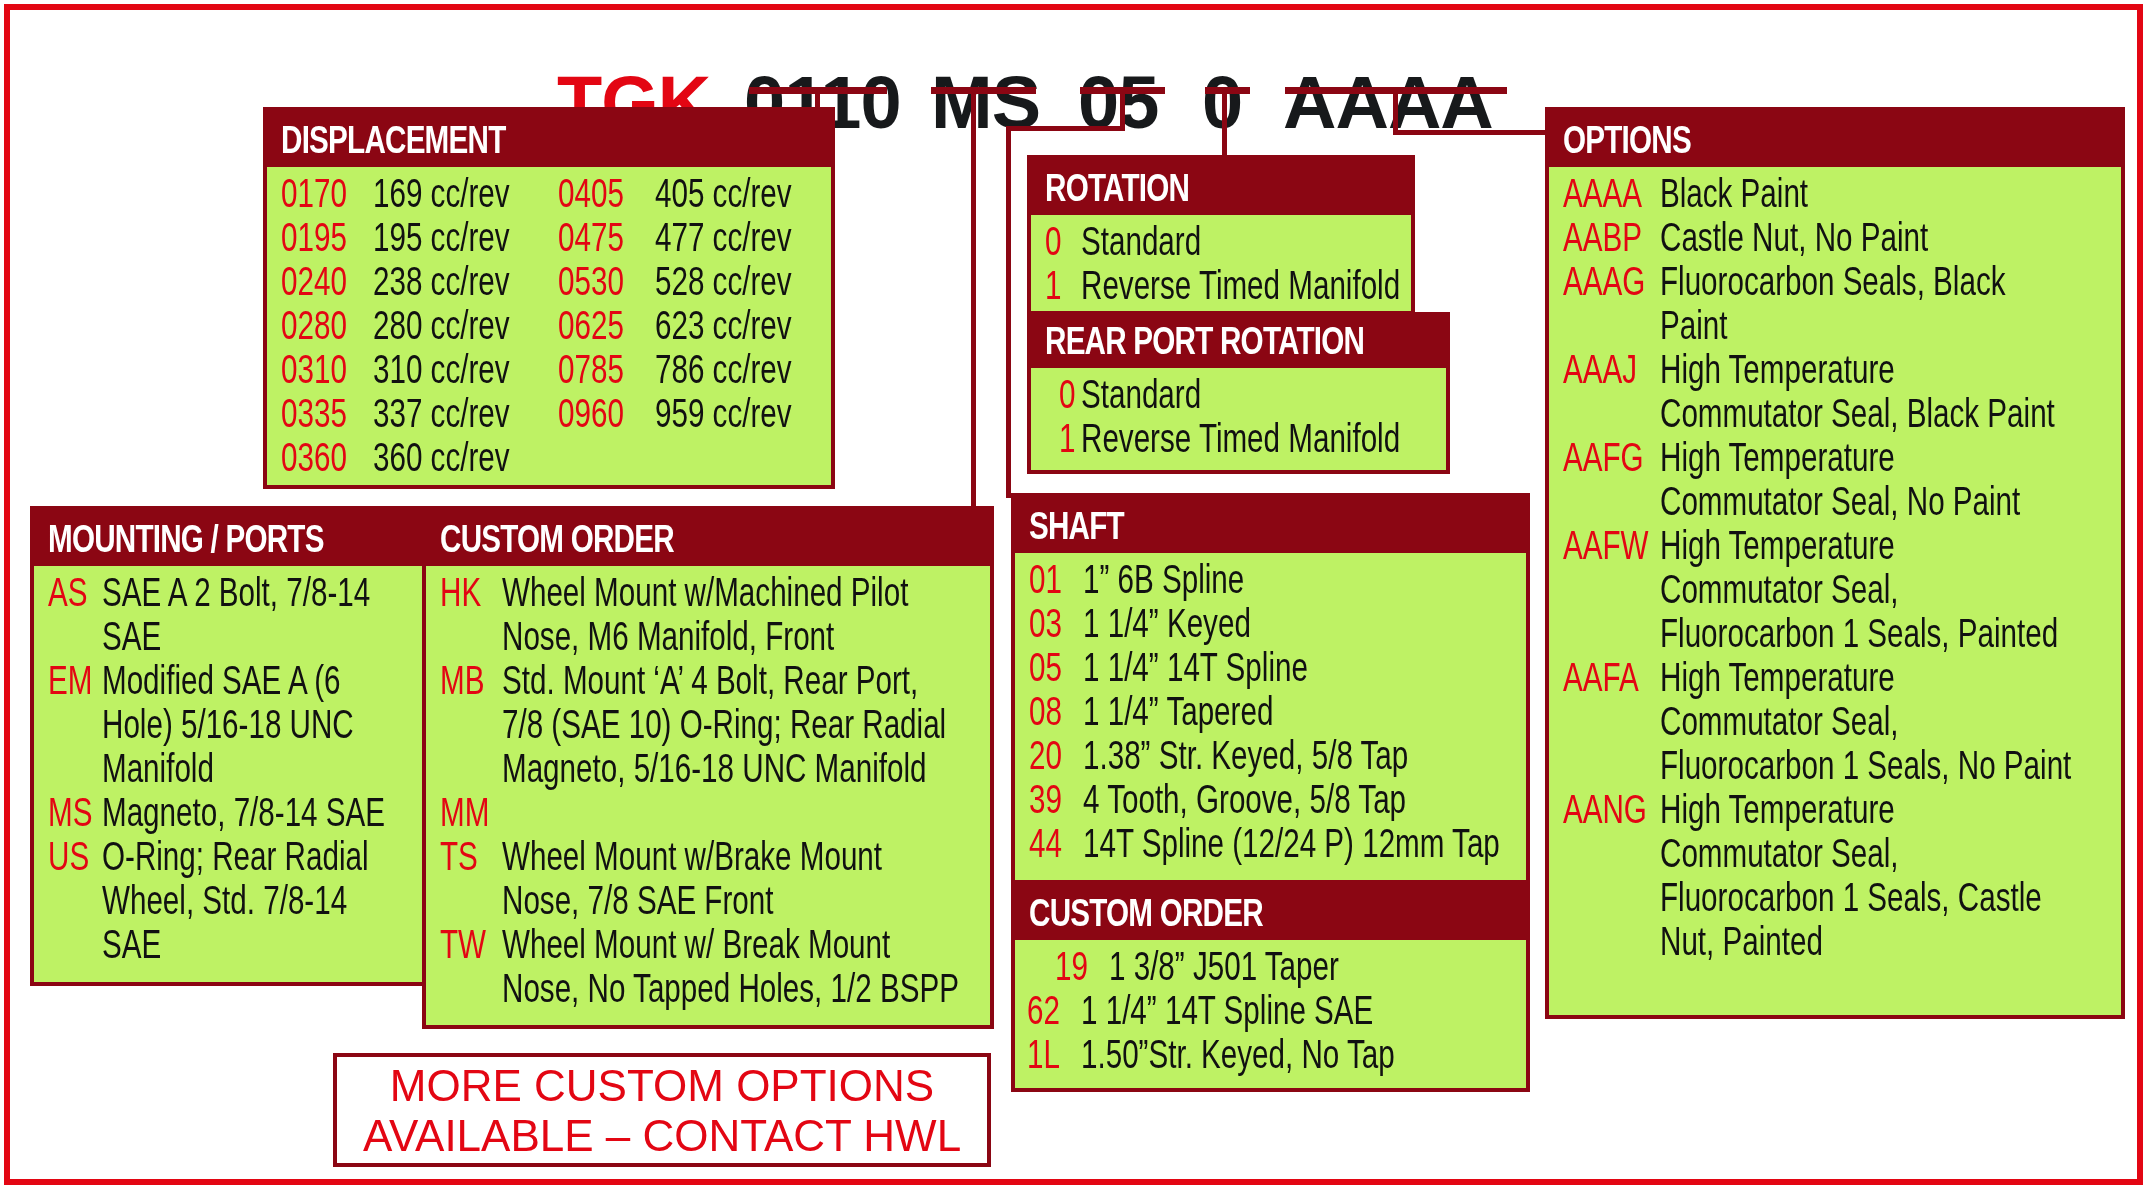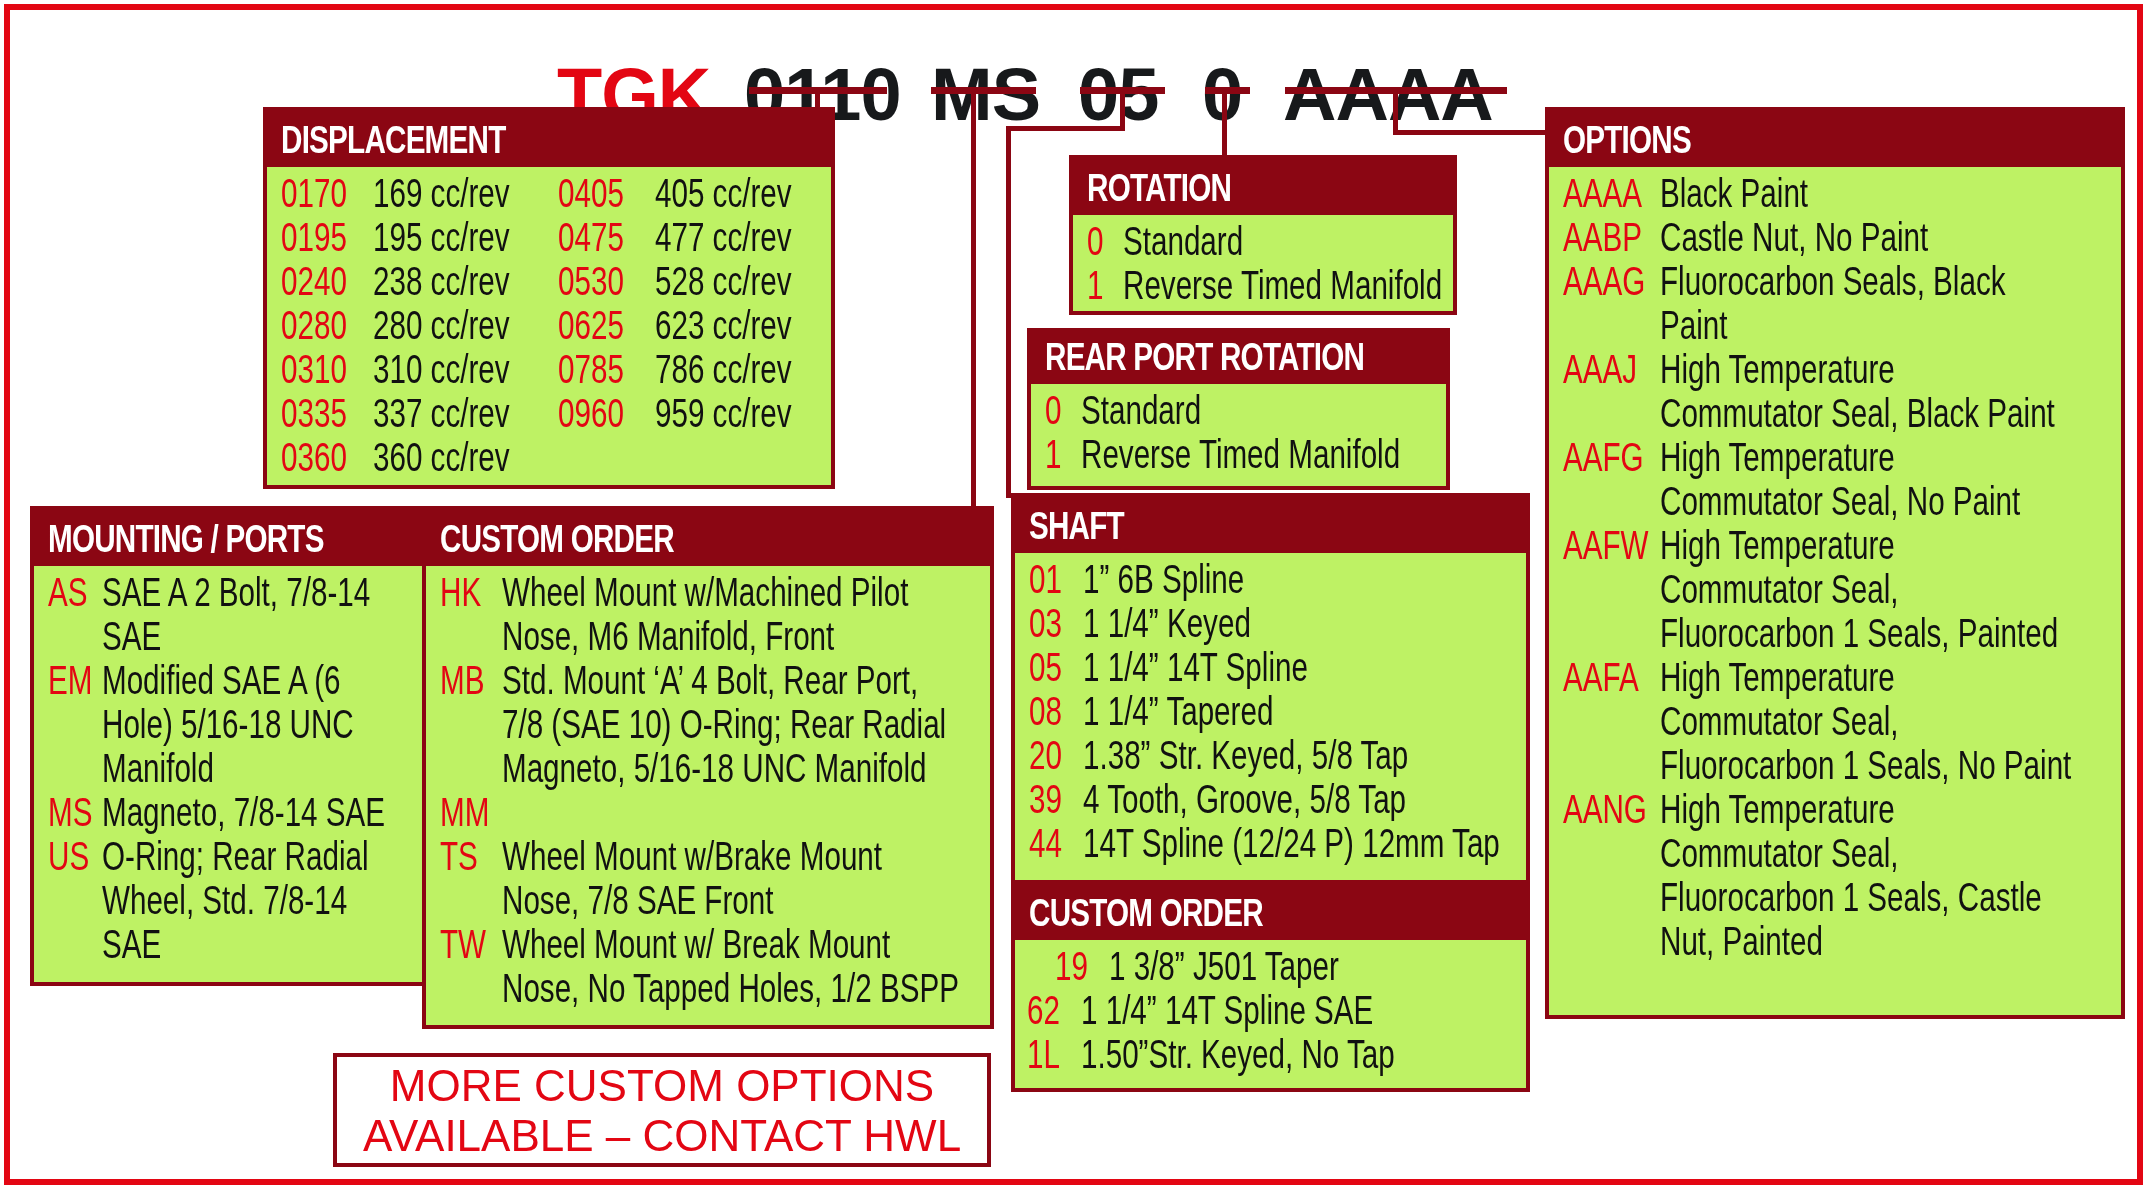--- a/index.html
+++ b/index.html
@@ -3,21 +3,21 @@
 <meta charset="utf-8">
 <style>
   html, body { margin: 0; padding: 0; background: #ffffff; }
   body { width: 2155px; height: 1195px; position: relative; overflow: hidden;
          font-family: "Liberation Sans", sans-serif; }
   .frame { position: absolute; left: 4px; top: 4px; width: 2139px; height: 1181px;
            border: 6px solid #e30613; box-sizing: border-box; }
   .code-line { position: absolute; top: 48px; left: 557px; height: 100px;
                font-family: "Liberation Sans", sans-serif; font-weight: bold;
                font-size: 74px; letter-spacing: -1px; white-space: nowrap; }
-  .seg { position: absolute; top: 4px; }
+  .seg { position: absolute; top: 12px; }
   .seg.tgk { color: #e30613; }
   .seg.dark { color: #17191b; }
   .ul { position: absolute; height: 7px; background: #8b0613; }
   .ln { position: absolute; background: #8b0613; }
   .box { position: absolute; border: 4px solid #8b0613; background: #bef264; box-sizing: border-box; }
   .hdr { background: #8b0613; color: #fff; font-family: "Liberation Sans", sans-serif;
          font-weight: bold; font-size: 38px; letter-spacing: -1px; padding: 6px 12px 4px 14px;
          line-height: 46px; transform-origin: left; white-space: nowrap; }
   .hdr span { display: inline-block; transform: scaleX(0.78); transform-origin: left; }
   .body { padding: 4px 8px 4px 14px; }
@@ -171,35 +171,35 @@
         <span class="code" style="width: 62px;"><span class="cond">TW</span></span>
         <span class="desc"><span class="cond">Wheel Mount w/ Break Mount</span></span>
       </div>
       <div class="row">
         <span class="code" style="width: 62px;"></span>
         <span class="desc"><span class="cond">Nose, No Tapped Holes, 1/2 BSPP</span></span>
       </div>
     </div>
 </div>
 
-<div class="box" style="left:1069px; top:155px; width:388px; height:160px;">
+<div class="box" style="left:1027px; top:155px; width:388px; height:160px;">
   <div class="hdr"><span>ROTATION</span></div>
   <div class="body" id="list-rotation">
       <div class="row">
         <span class="code" style="width: 36px;"><span class="cond">0</span></span>
         <span class="desc"><span class="cond">Standard</span></span>
       </div>
       <div class="row">
         <span class="code" style="width: 36px;"><span class="cond">1</span></span>
         <span class="desc"><span class="cond">Reverse Timed Manifold</span></span>
       </div>
     </div>
 </div>
 
-<div class="box" style="left:1027px; top:328px; width:423px; height:162px; border-top:none;">
+<div class="box" style="left:1027px; top:312px; width:423px; height:162px; border-top:none;text-align:right;">
   <div class="hdr"><span>REAR PORT ROTATION</span></div>
   <div class="body" id="list-rear-rotation">
       <div class="row">
         <span class="code" style="width: 36px;"><span class="cond">0</span></span>
         <span class="desc"><span class="cond">Standard</span></span>
       </div>
       <div class="row">
         <span class="code" style="width: 36px;"><span class="cond">1</span></span>
         <span class="desc"><span class="cond">Reverse Timed Manifold</span></span>
       </div>

